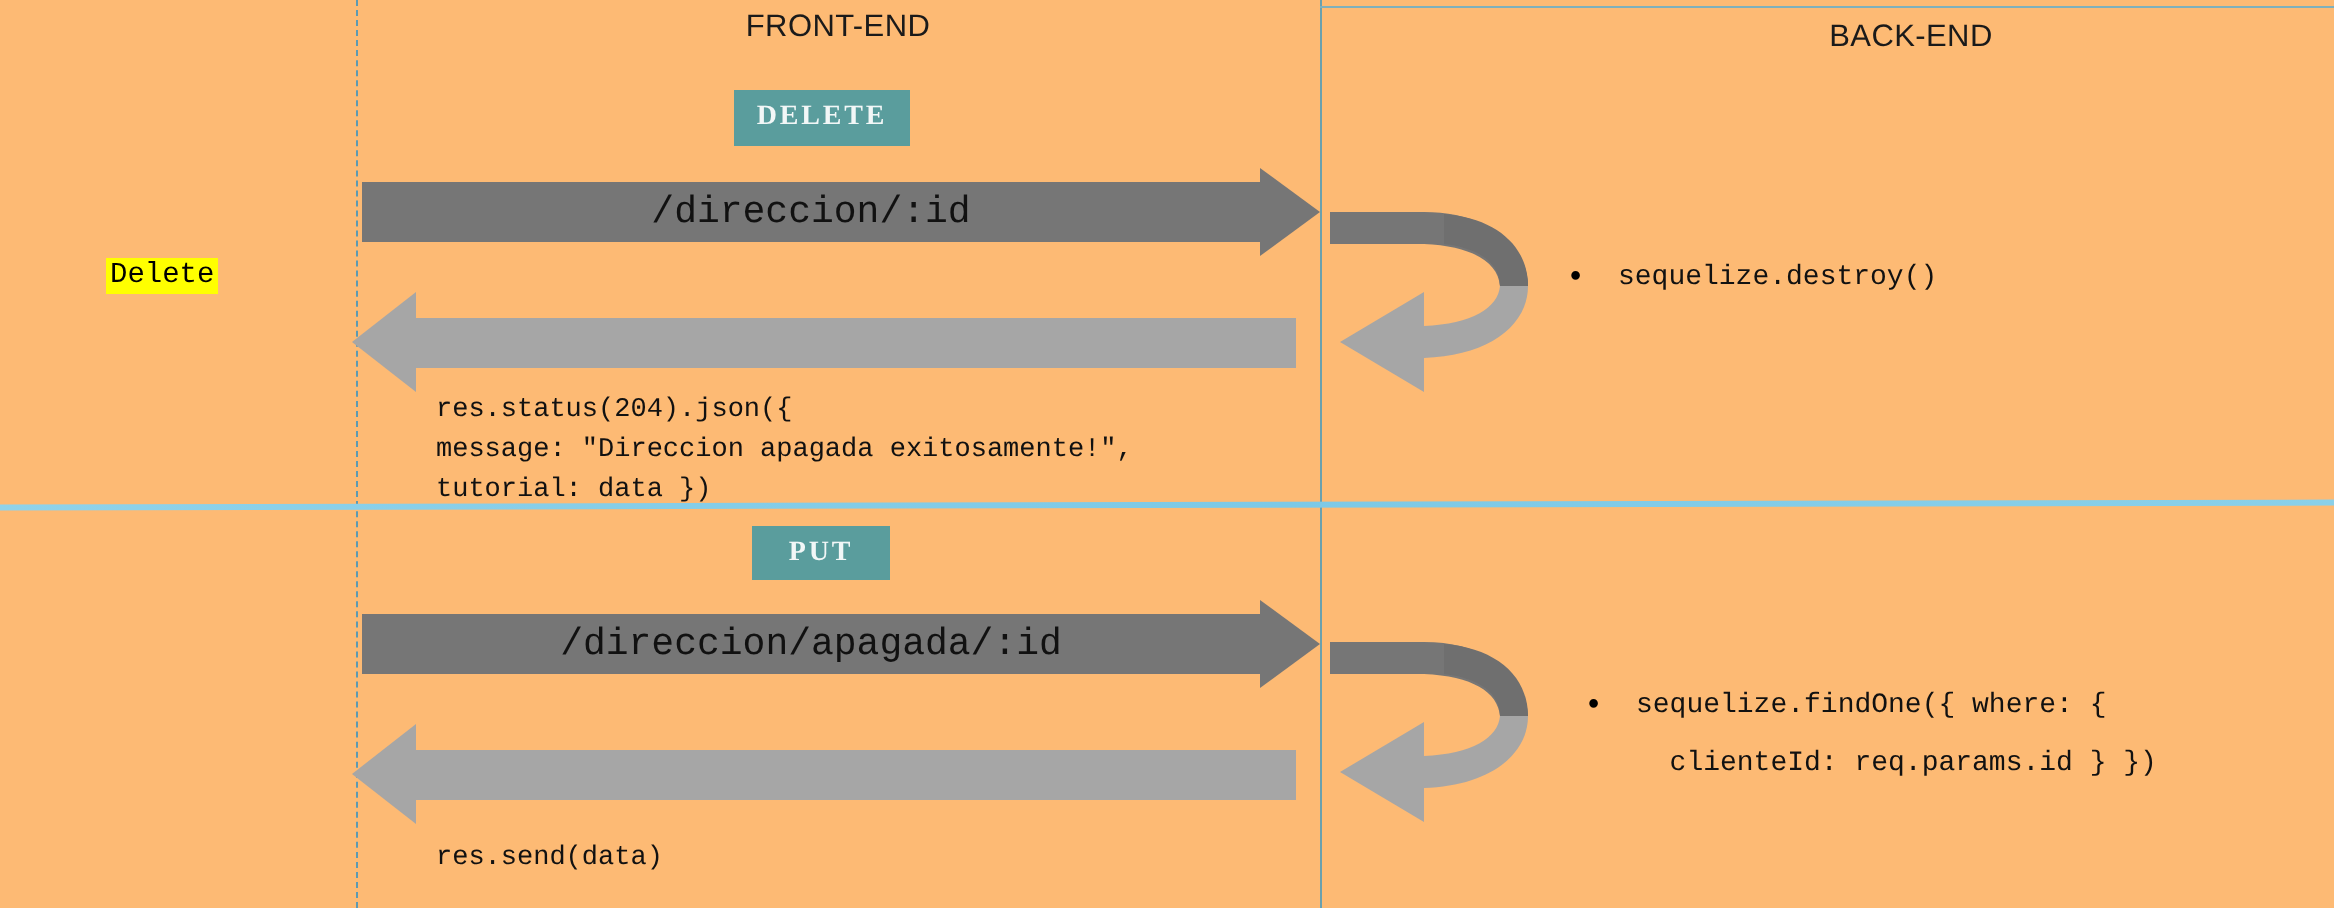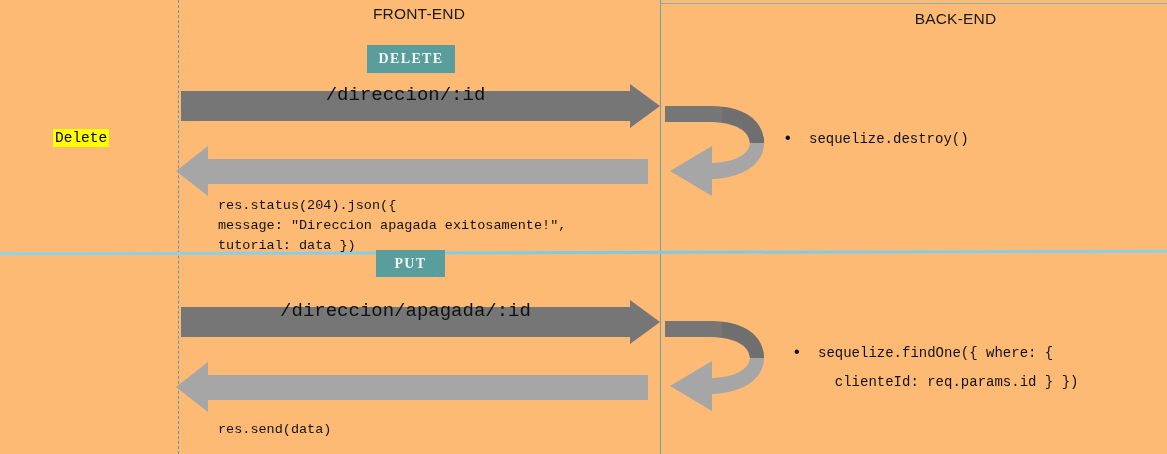--- a/index.html
+++ b/index.html
@@ -53,26 +53,26 @@
   .method-badge {
     position: absolute;
     background: #5a9d9d;
     color: #f2f7f7;
     font-family: "Liberation Serif", serif;
     font-size: 14px; font-weight: 700; letter-spacing: 1.4px;
     display: flex; align-items: center; justify-content: center;
     text-align: center;
   }
   #badge-delete { left: 367px; top: 45px; width: 88px; height: 28px; }
-  #badge-put    { left: 376px; top: 250px; width: 69px; height: 27px; }
+  #badge-put    { left: 376px; top: 263px; width: 69px; height: 27px; }
 
   
   .arrow-right {
     position: absolute; height: 44px;
-    display: flex; align-items: flex-start; justify-content: center;
+    display: flex; align-items: center; justify-content: center;
   }
   .arrow-right .shaft {
     position: absolute; left: 0; top: 7px; height: 30px;
     background: #767676;
   }
   .arrow-right .head {
     position: absolute; top: 0; width: 0; height: 0;
     border-top: 22px solid transparent;
     border-bottom: 22px solid transparent;
     border-left: 30px solid #767676;

